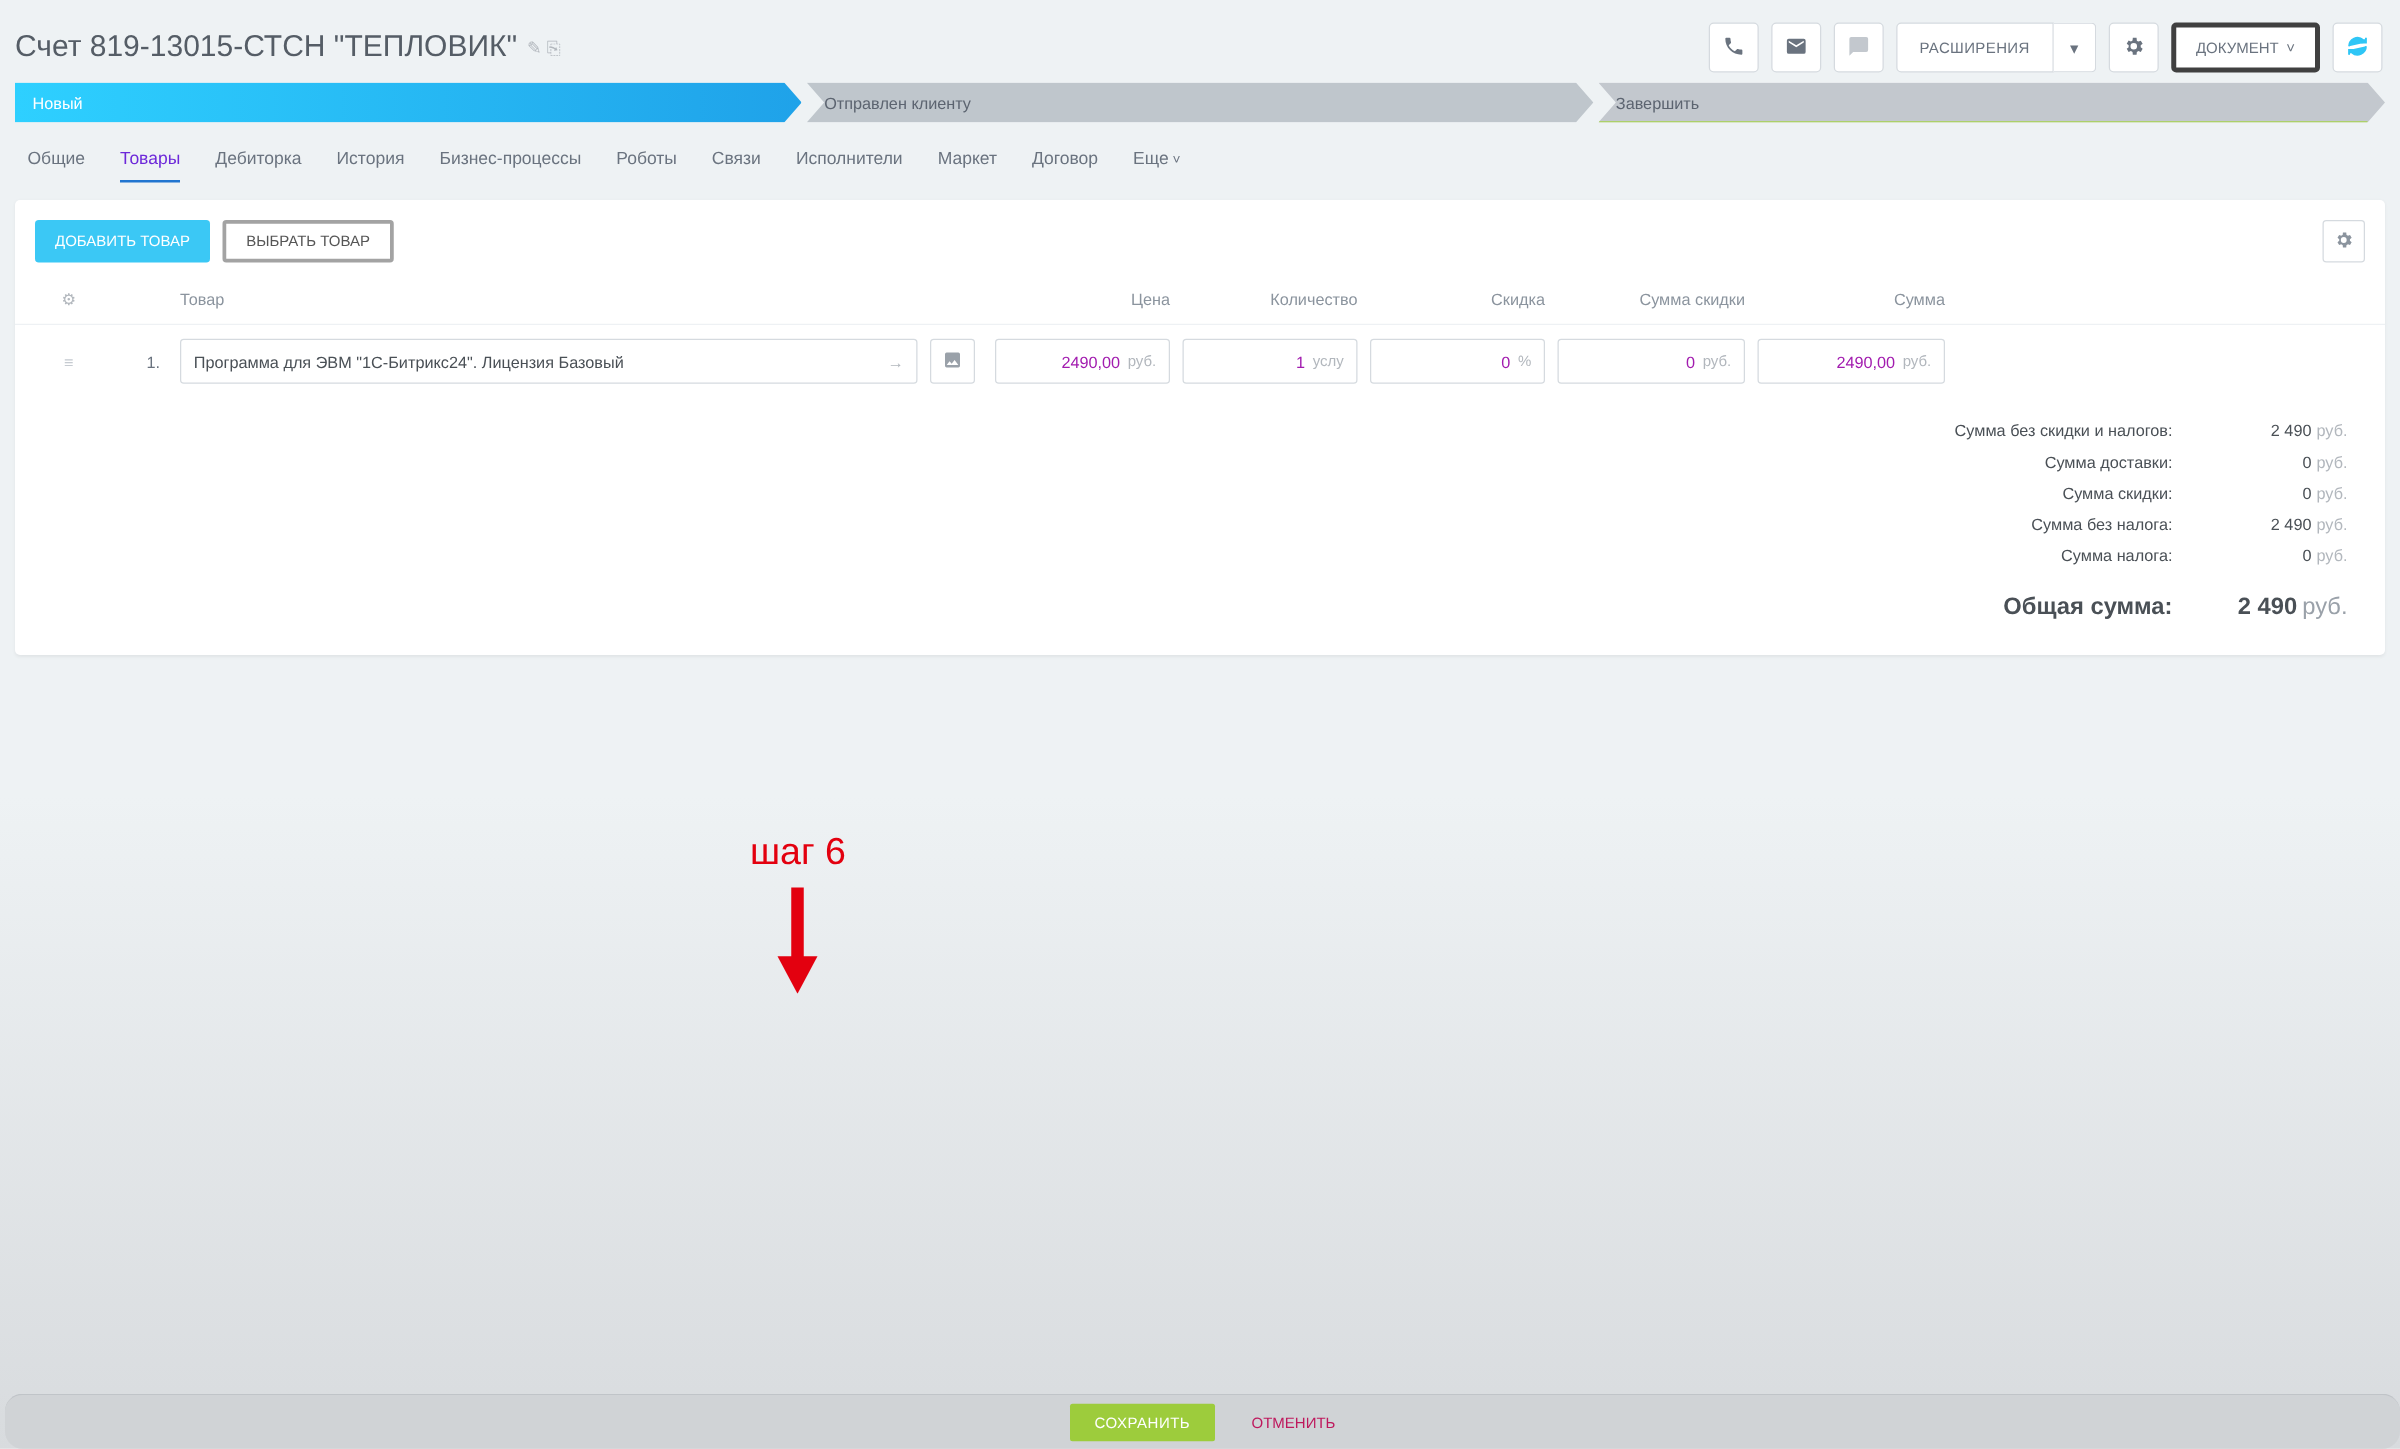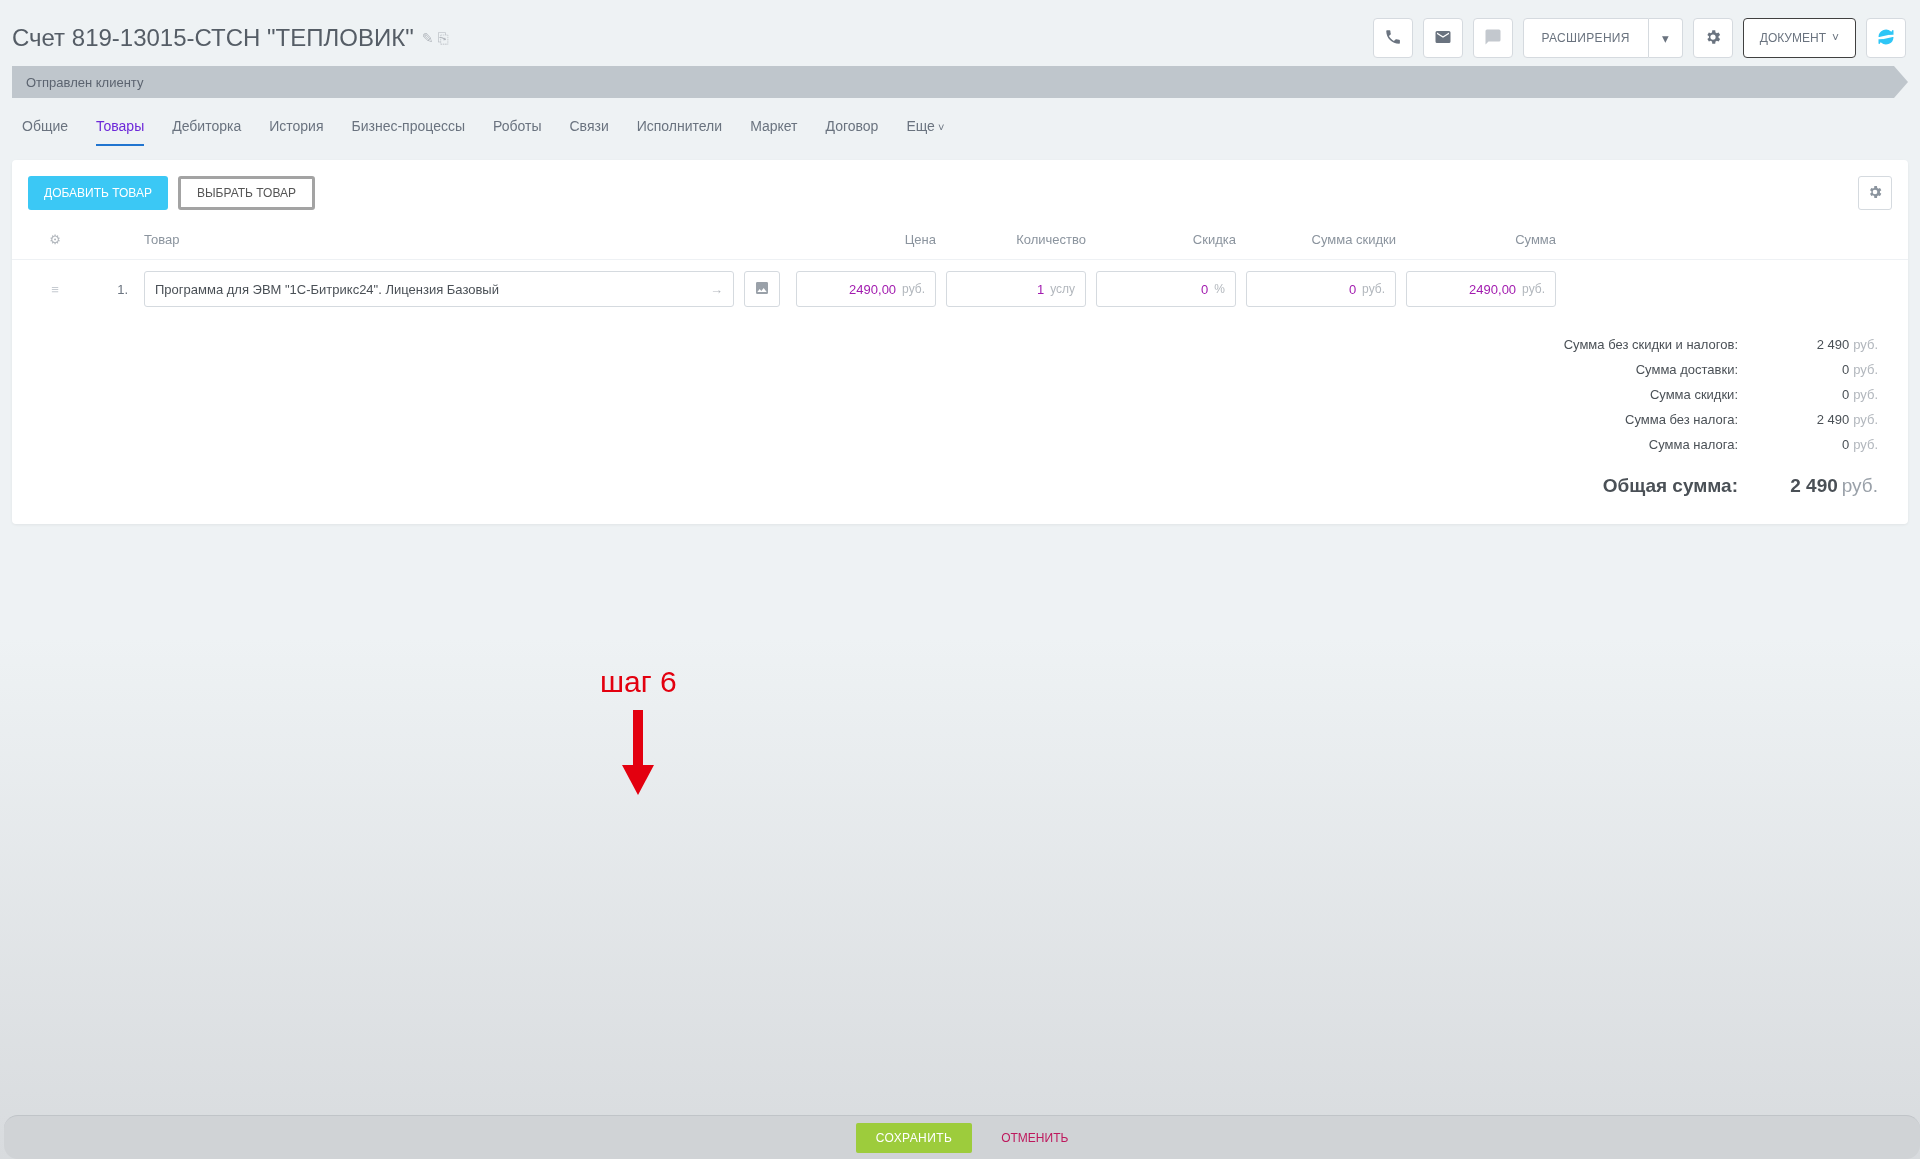--- a/index.html
+++ b/index.html
@@ -45,21 +45,21 @@
   padding: 0 18px; font-size: 12px; color: #6a737f;
   border-radius: 4px 0 0 4px; text-transform: uppercase; letter-spacing: .3px;
   display: inline-flex; align-items: center;
 }
 .btn-group .caret-btn {
   border: 1px solid #d5dadf; background: #fff; width: 34px; height: 40px;
   border-left: none; border-radius: 0 4px 4px 0;
   display: inline-flex; align-items: center; justify-content: center; color: #6a737f;
 }
 .doc-btn {
-  border: 1px solid #404040; background: #fff; height: 40px;
+  border: 4px solid #404040; background: #fff; height: 40px;
   padding: 0 16px; font-size: 12px; color: #6a737f;
   border-radius: 4px; display: inline-flex; align-items: center; gap: 6px;
 }
 .refresh-btn { color: #2fc6f6; }
 
 
 .stages { display: flex; padding: 0 12px 6px; gap: 4px; }
 .stage {
   flex: 1; height: 32px; position: relative;
   display: flex; align-items: center; padding-left: 14px;
@@ -210,22 +210,28 @@
       <span>
         <svg viewBox="0 0 24 24" fill="none" stroke="currentColor" stroke-width="2">
             <path d="M3 12a9 9 0 0115-6.7L21 8M21 3v5h-5M21 12a9 9 0 01-15 6.7L3 16M3 21v-5h5"></path>
           </svg>
       </span>
     </button>
   </div>
 </div>
 
 <div class="stages">
+  <div class="stage active">
+      <span>Новый</span>
+    </div>
   <div class="stage">
       <span>Отправлен клиенту</span>
+    </div>
+  <div class="stage final">
+      <span>Завершить</span>
     </div>
 </div>
 
 <div class="tabs">
   <div class="tab">Общие</div>
   <div class="tab active">Товары</div>
   <div class="tab">Дебиторка</div>
   <div class="tab">История</div>
   <div class="tab">Бизнес-процессы</div>
   <div class="tab">Роботы</div>

